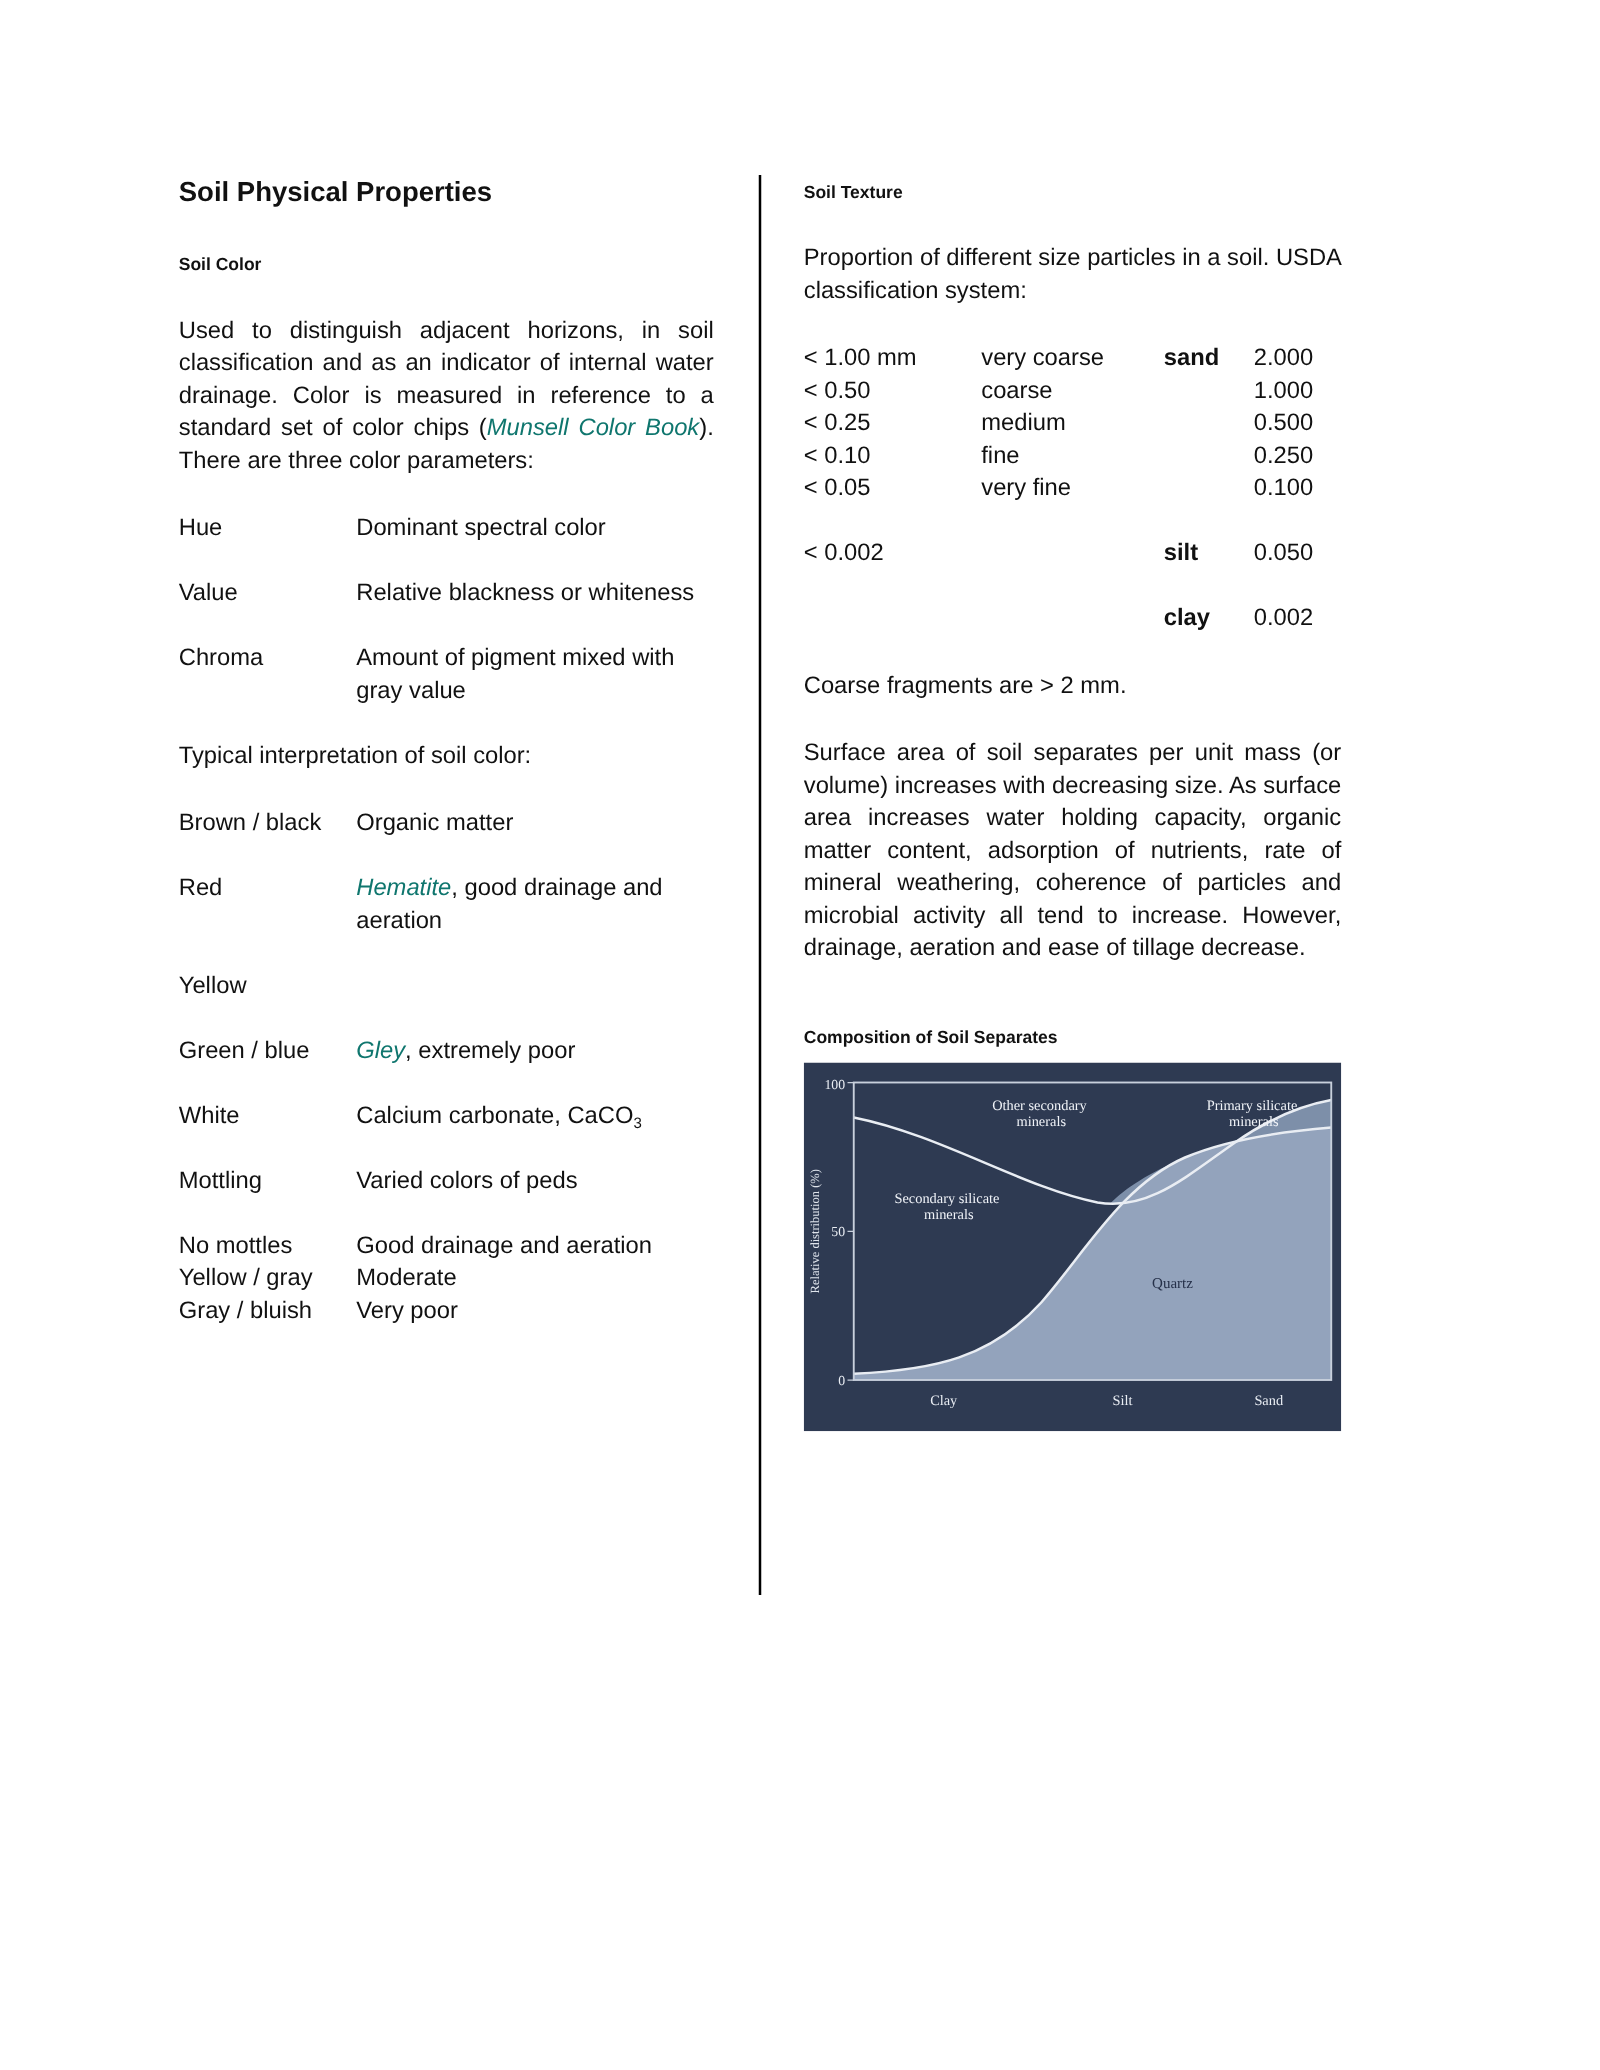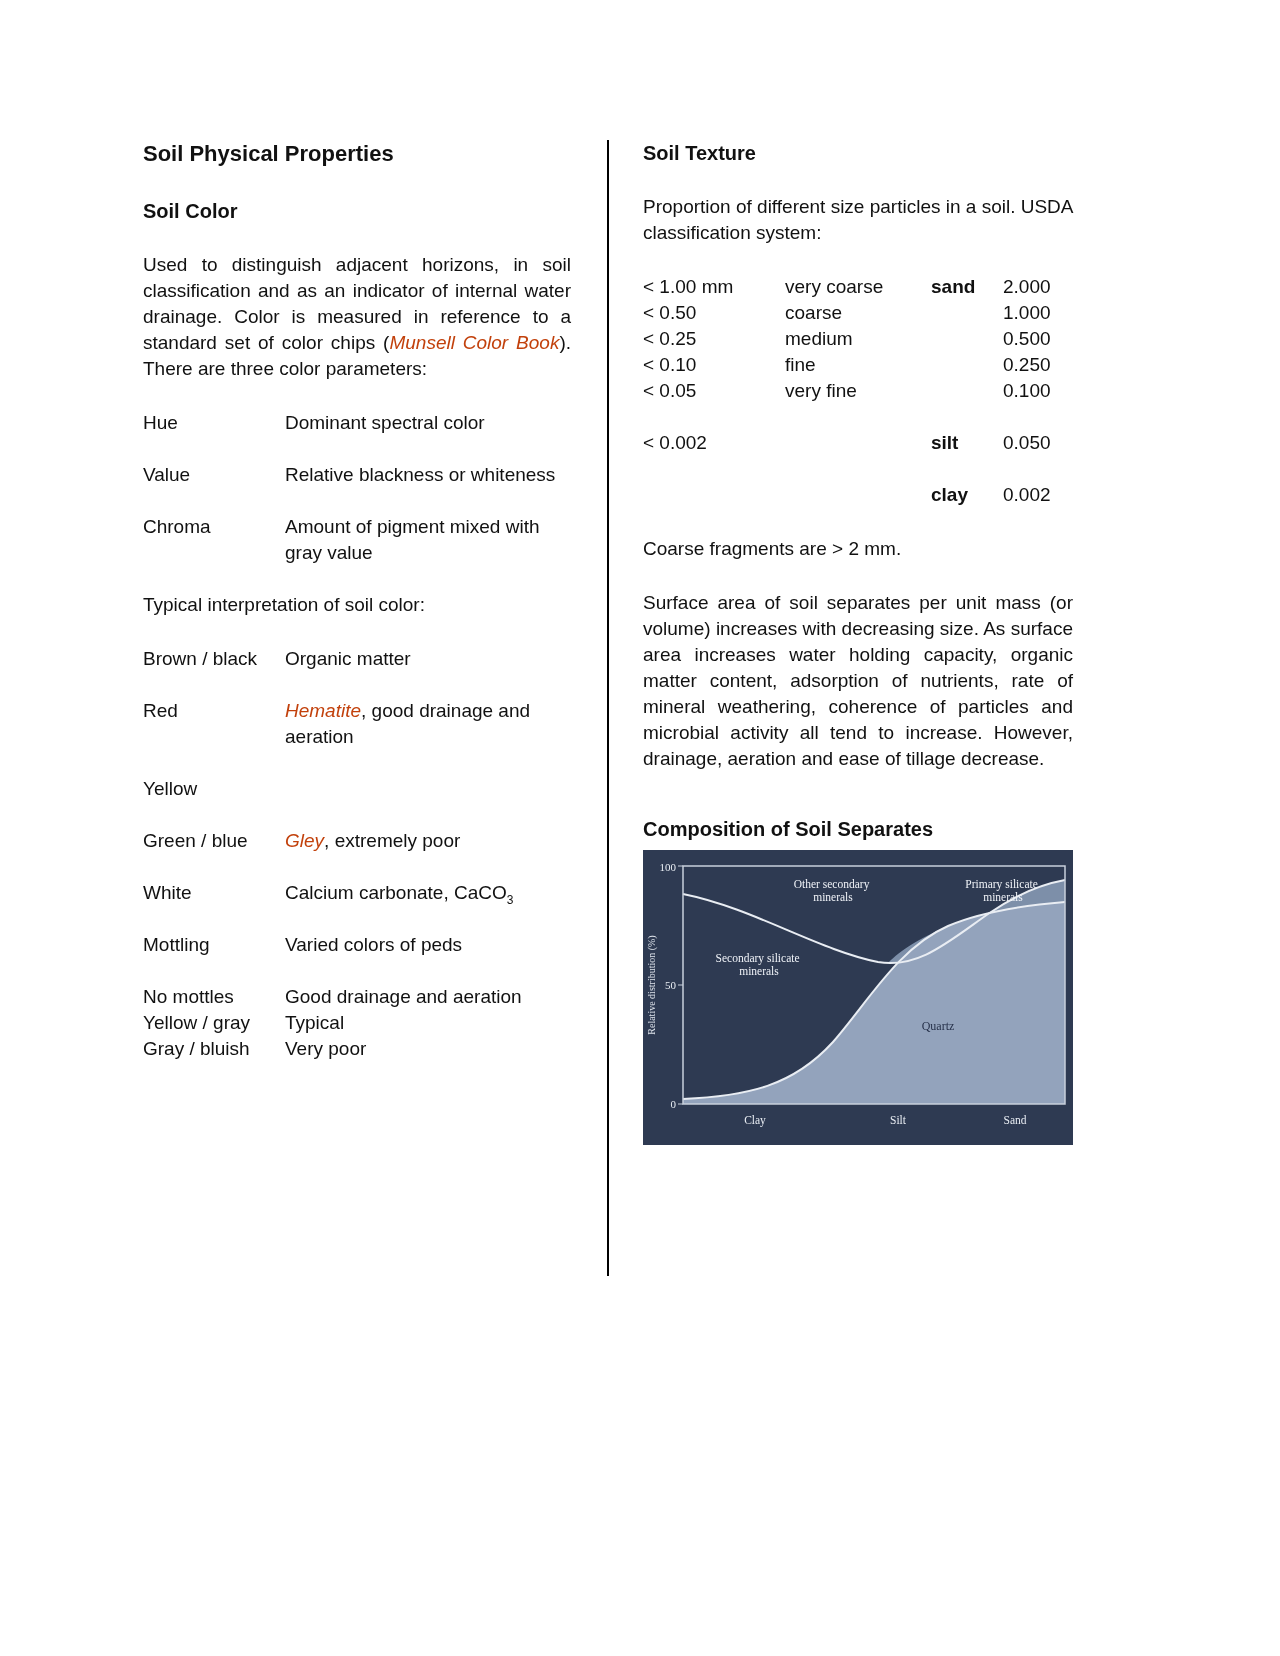--- a/index.html
+++ b/index.html
@@ -29,28 +29,28 @@
     margin-right: 34px;
     flex-shrink: 0;
   }
   h1.doc-title {
     font-size: 22px;
     line-height: 28px;
     margin: 0 0 30px 0;
     font-weight: bold;
   }
   h2.section {
-    font-size: 20px;
+    font-size: 14px;
     line-height: 26px;
     margin: 0 0 28px 0;
     font-weight: bold;
   }
   p.para { margin: 0 0 28px 0; }
   .justify { text-align: justify; }
-  .blue-em { color: #c2410c; font-style: italic; }
+  .blue-em { color: #0f766e; font-style: italic; }
   .def-row {
     display: flex;
     margin-bottom: 26px;
   }
   .def-row.tight { margin-bottom: 0; }
   .def-term { width: 142px; flex-shrink: 0; }
   .def-desc { flex: 1; }
   sup { font-size: 12px; vertical-align: super; line-height: 0; }
   sub { font-size: 12px; vertical-align: sub; line-height: 0; }
 
@@ -117,21 +117,21 @@
       <div class="def-row">
         <span class="def-term">Mottling</span>
         <span class="def-desc">Varied colors of peds</span>
       </div>
       <div class="def-row tight">
         <span class="def-term">No mottles</span>
         <span class="def-desc">Good drainage and aeration</span>
       </div>
       <div class="def-row tight">
         <span class="def-term">Yellow / gray</span>
-        <span class="def-desc">Typical</span>
+        <span class="def-desc">Moderate</span>
       </div>
       <div class="def-row tight">
         <span class="def-term">Gray / bluish</span>
         <span class="def-desc">Very poor</span>
       </div>
     </div>
 
     <div class="divider"></div>
 
     <div class="col-right">

